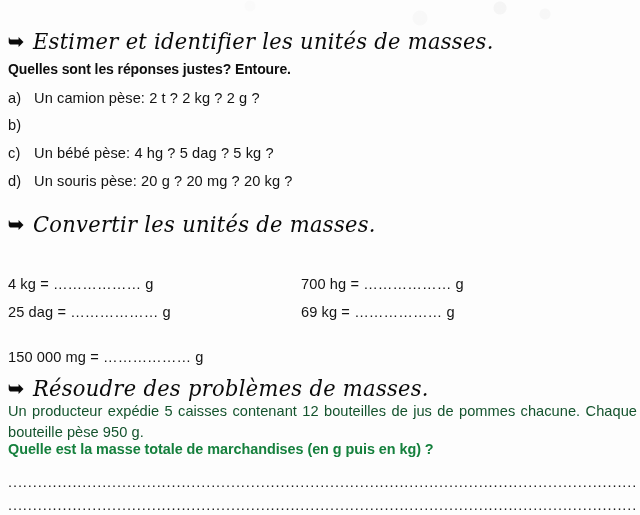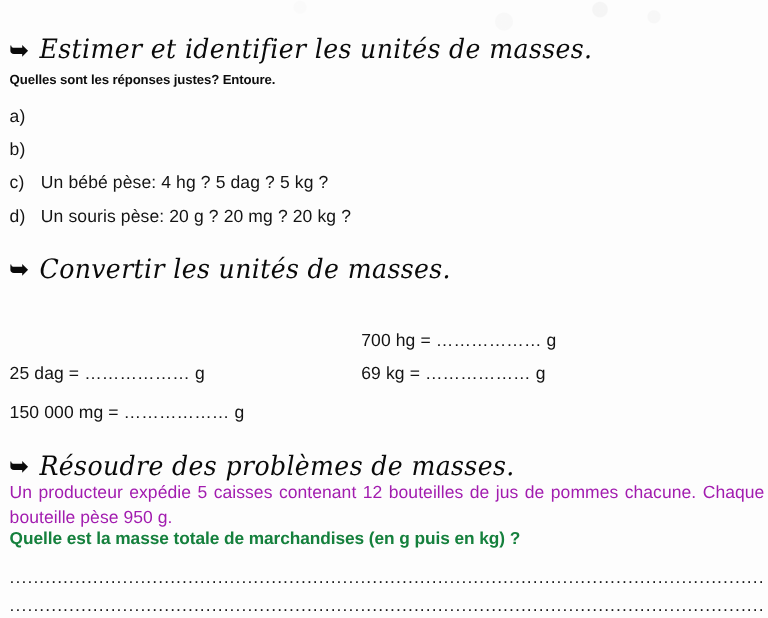--- a/index.html
+++ b/index.html
@@ -63,21 +63,21 @@
     transform: scaleY(1.06);
     transform-origin: left bottom;
   }
 
   
   .instruction {
     position: absolute;
     left: 8px;
     font-family: "Liberation Sans", sans-serif;
     font-weight: 700;
-    font-size: 11px;
+    font-size: 14px;
     letter-spacing: -0.1px;
     color: #0d0d0d;
     white-space: nowrap;
   }
 
   
   .question-row {
     position: absolute;
     left: 8px;
     font-size: 14.6px;
@@ -106,21 +106,21 @@
   .conv-right { left: 285px; margin-left: 16px; }
 
   
   .problem-para {
     position: absolute;
     left: 8px;
     width: 629px;
     font-size: 14.6px;
     line-height: 21px;
     letter-spacing: 0.05px;
-    color: #a21caf;
+    color: #14532d;
     text-align: justify;
     text-align-last: left;
   }
   .problem-question {
     position: absolute;
     left: 8px;
     font-family: "Liberation Sans", sans-serif;
     font-weight: 700;
     font-size: 14.4px;
     letter-spacing: -0.05px;
@@ -150,41 +150,43 @@
 
   <div class="heading" style="top:30px;">
     <span class="arrow-icon">➥</span>
     <span class="heading-text">Estimer et identifier les unités de masses.</span>
   </div>
 
   <div class="instruction" style="top:61px;">Quelles sont les réponses justes? Entoure.</div>
 
   <div class="question-row" style="top:90px;">
     <span class="q-letter">a)</span>
+    <span class="q-body">Un camion pèse: 2 t ? 2 kg ? 2 g ?</span>
   </div>
   <div class="question-row" style="top:117px;">
     <span class="q-letter">b)</span>
   </div>
   <div class="question-row" style="top:145px;">
     <span class="q-letter">c)</span>
     <span class="q-body">Un bébé pèse: 4 hg ? 5 dag ? 5 kg ?</span>
   </div>
   <div class="question-row" style="top:173px;">
     <span class="q-letter">d)</span>
     <span class="q-body">Un souris pèse: 20 g ? 20 mg ? 20 kg ?</span>
   </div>
 
   <div class="heading" style="top:213px;">
     <span class="arrow-icon">➥</span>
     <span class="heading-text">Convertir les unités de masses.</span>
   </div>
 
 
+  <div class="conv-row conv-left" style="top:276px;">4 kg = ……………… g</div>
   <div class="conv-row conv-left" style="top:304px;text-align:right;">25 dag = ……………… g</div>
-  <div class="conv-row conv-left" style="top:336px;">150 000 mg = ……………… g</div>
+  <div class="conv-row conv-left" style="top:349px;">150 000 mg = ……………… g</div>
 
   <div class="conv-row conv-right" style="top:276px;">700 hg = ………………  g</div>
   <div class="conv-row conv-right" style="top:304px;">69 kg = ……………… g</div>
 
   <div class="heading" style="top:377px;">
     <span class="arrow-icon">➥</span>
     <span class="heading-text">Résoudre des problèmes de masses.</span>
   </div>
 
   <div class="problem-para" style="top:401px;">Un producteur expédie 5 caisses contenant 12 bouteilles de jus de pommes chacune. Chaque bouteille pèse 950 g.</div>

